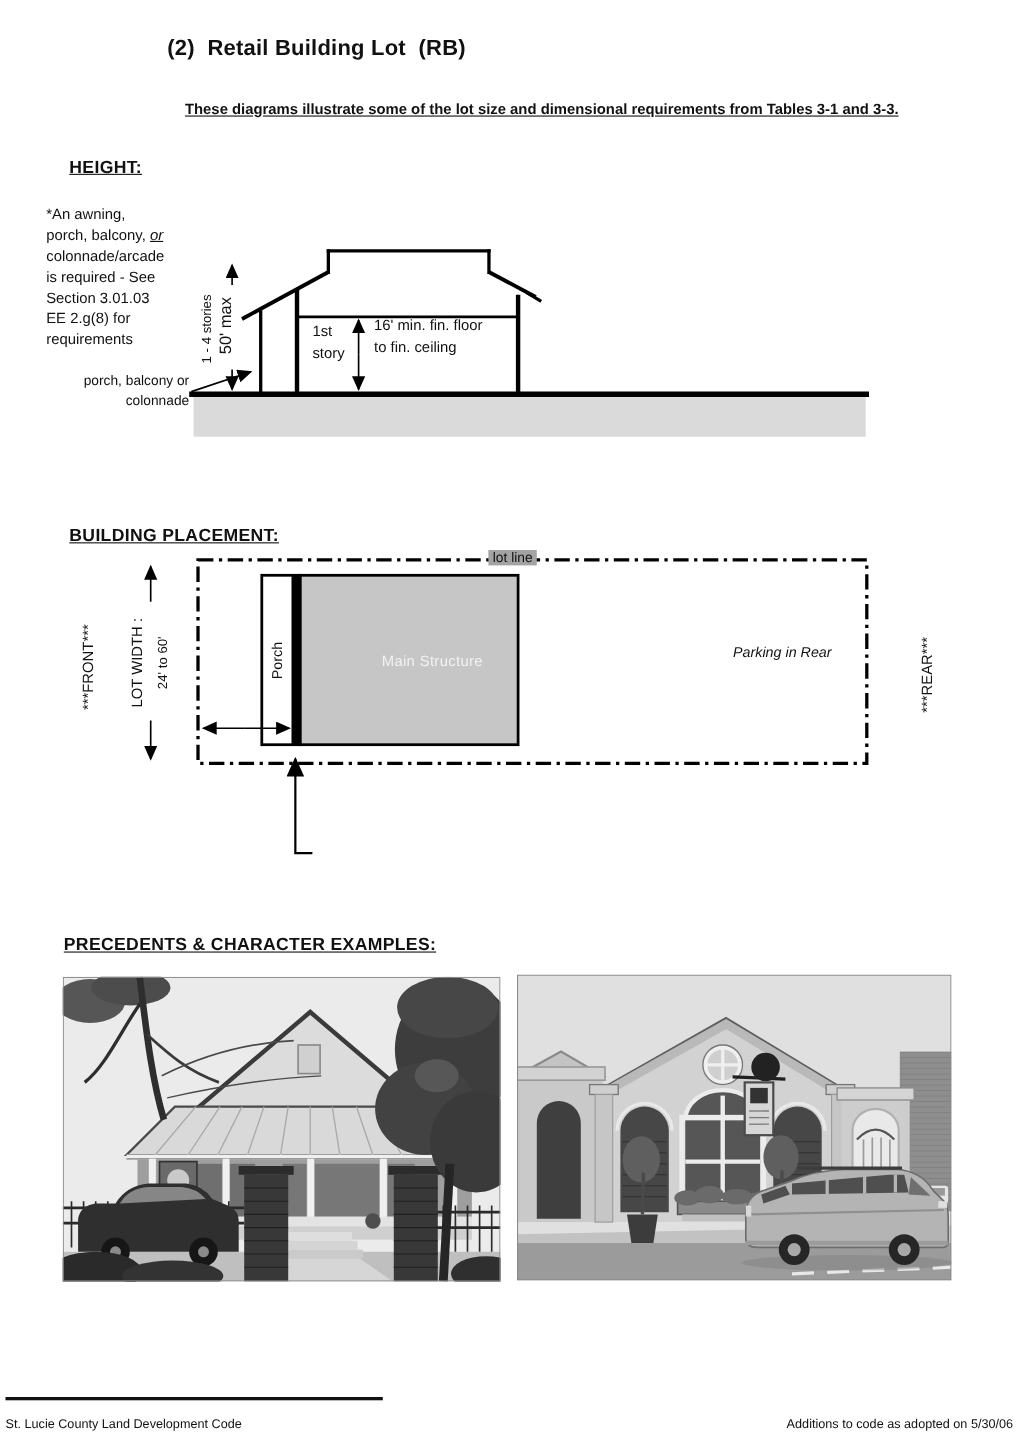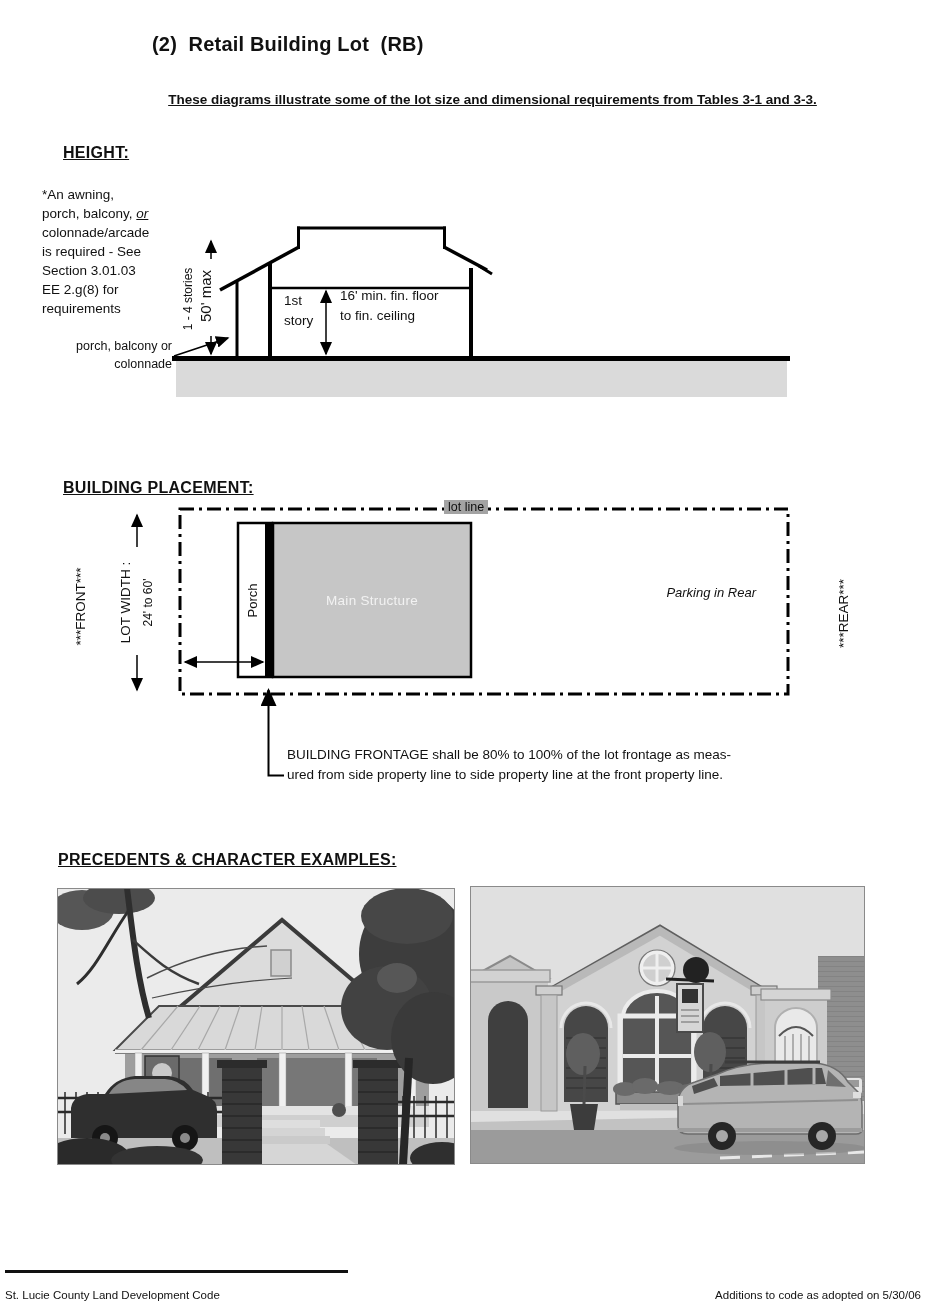--- a/index.html
+++ b/index.html
@@ -11,21 +11,21 @@
   .rot{display:flex;align-items:center;justify-content:center;transform:rotate(-90deg);white-space:nowrap;}
   .page-title{font-size:20px;font-weight:bold;white-space:pre;letter-spacing:.2px;}
   .subtitle{width:100%;text-align:center;font-size:13.5px;font-weight:bold;text-decoration:underline;padding-left:29px;}
   .sec-head{font-size:16px;font-weight:bold;text-decoration:underline;letter-spacing:.3px;}
   .note{font-size:13.5px;line-height:19px;}
   .note .or{font-style:italic;text-decoration:underline;}
   .small-label{font-size:12.5px;line-height:17.5px;}
   .diagram-label{font-size:13.5px;line-height:20px;}
   .attic-label{font-size:13.5px;line-height:17px;text-align:center;}
   .lotline-tag{font-size:12.5px;background:#a3a3a3;padding:0 4px;}
-  .main-structure-label{font-size:13.5px;color:#f2f2f2;text-align:center;letter-spacing:.3px;}
+  .main-structure-label{font-size:13.5px;color:#f2f2f2;text-align:center;letter-spacing:.3px;padding-left:21px;}
   .footer-text{font-size:11.5px;}
   svg{display:block;}
 </style>
 </head>
 <body>
 
 <div class="page">
 
   <div class="abs page-title" style="left:152px;top:33px;">(2)  Retail Building Lot  (RB)</div>
 
@@ -114,24 +114,20 @@
   </svg>
 
   <div class="abs lotline-tag" style="left:444px;top:500px;">lot line</div>
   <div class="abs rot" style="left:20px;top:598px;width:120px;height:17px;font-size:13.5px;">***FRONT***</div>
   <div class="abs rot" style="left:65px;top:594px;width:120px;height:17px;font-size:13.5px;">LOT WIDTH :</div>
   <div class="abs rot" style="left:102px;top:595px;width:90px;height:15px;font-size:12px;">24' to 60'</div>
   <div class="abs rot" style="left:197px;top:592px;width:110px;height:17px;font-size:13px;">Porch</div>
   <div class="abs main-structure-label" style="left:275px;top:593px;width:194px;">Main Structure</div>
   <div class="abs" style="left:576px;top:585px;width:180px;text-align:right;font-size:13px;font-style:italic;">Parking in Rear</div>
   <div class="abs rot" style="left:783px;top:605px;width:120px;height:17px;font-size:13.5px;">***REAR***</div>
-  <div class="abs diagram-label" style="left:287px;top:745px;width:530px;">
-    <div>BUILDING FRONTAGE shall be 80% to 100% of the lot frontage as meas-</div>
-    <div>ured from side property line to side property line at the front property line.</div>
-  </div>
 
   <div class="abs sec-head" style="left:58px;top:851px;">PRECEDENTS &amp; CHARACTER EXAMPLES:</div>
 
   <svg class="abs" style="left:57px;top:888px;" width="398" height="277" viewBox="0 0 398 277">
     <rect x="0" y="0" width="398" height="277" fill="#ebebeb"></rect>
 
     <g>
       <polygon points="110,130 225,32 340,130" fill="#dcdcdc" stroke="#3a3a3a" stroke-width="4"></polygon>
       <rect x="214" y="62" width="20" height="26" fill="#d0d0d0" stroke="#8a8a8a" stroke-width="1.5"></rect>
       <rect x="108" y="126" width="232" height="14" fill="#d4d4d4"></rect>

